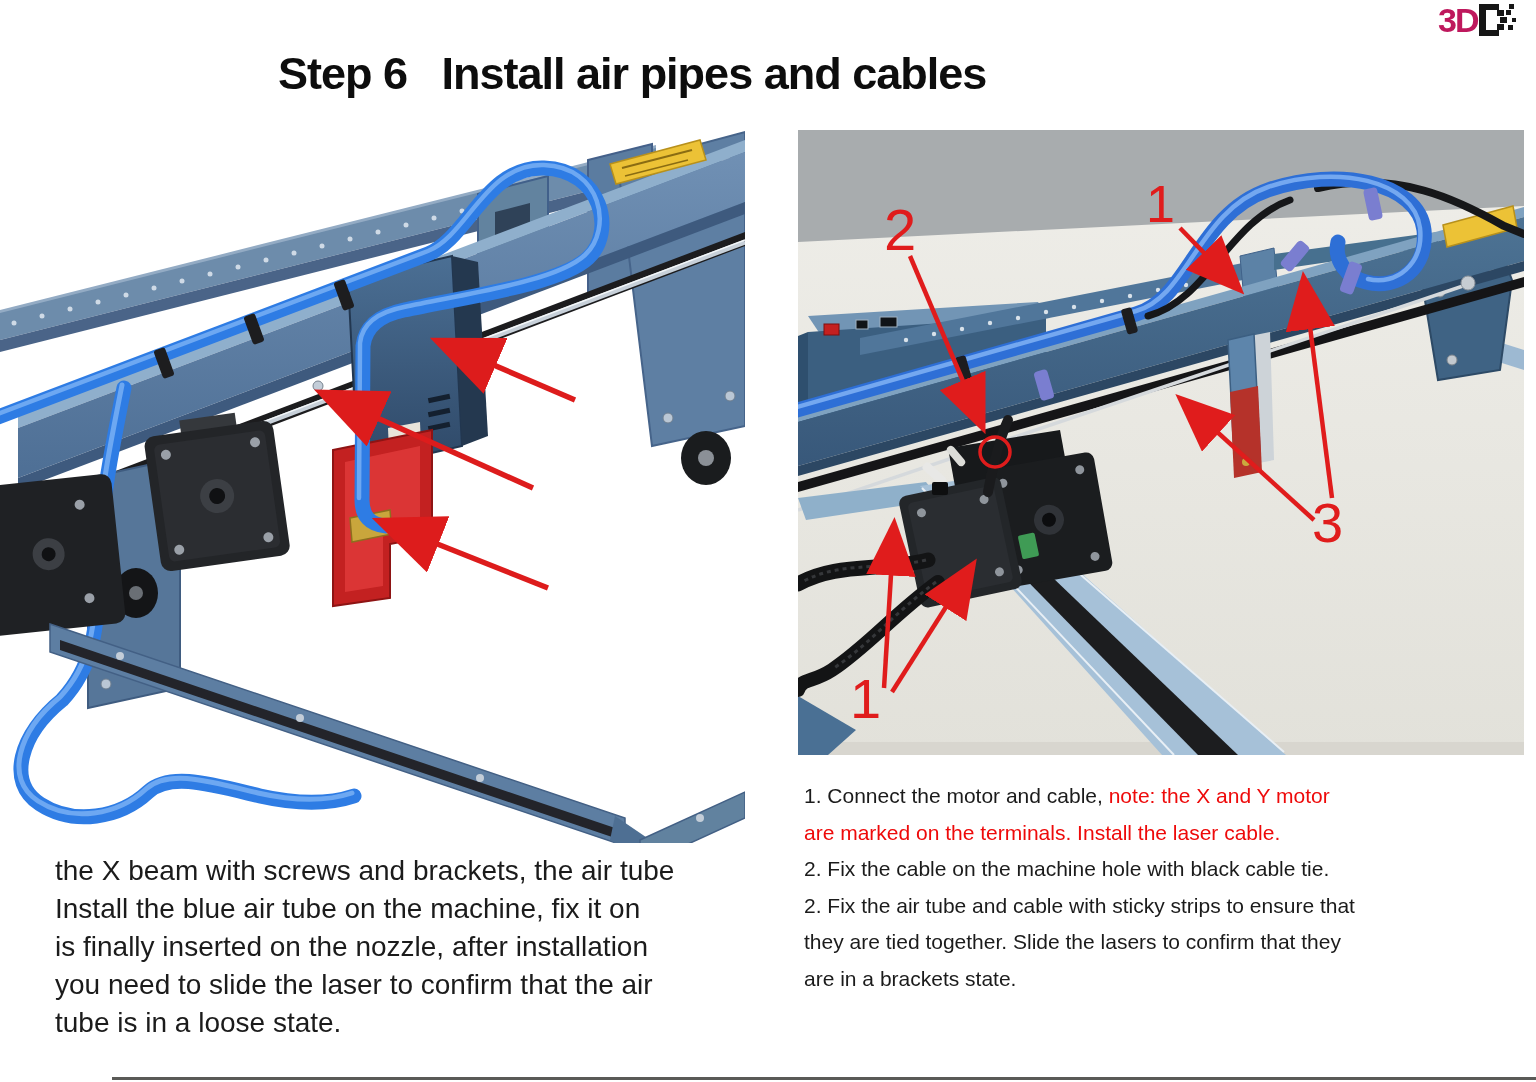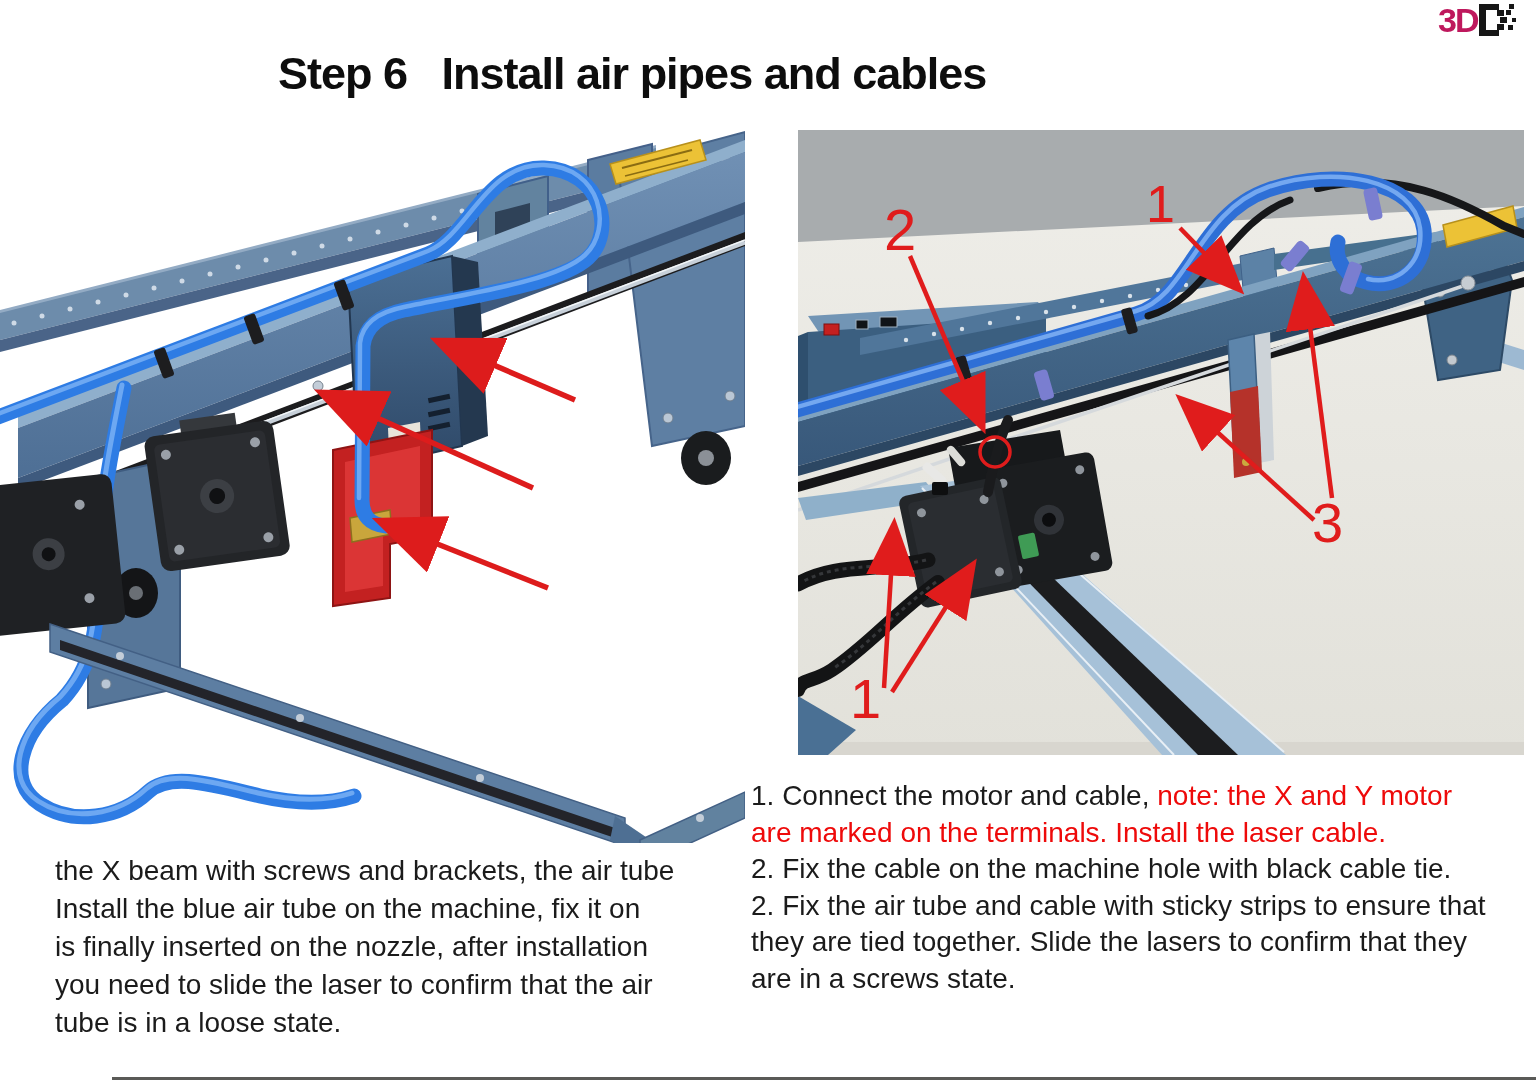--- a/index.html
+++ b/index.html
@@ -9,21 +9,21 @@
   }
   .abs{position:absolute;}
   #page-title{
     left:278px;top:48px;font-size:45px;font-weight:bold;color:#0d0d0d;
     letter-spacing:-1px;white-space:pre;
   }
   #logo{left:1438px;top:3px;display:flex;align-items:center;gap:1px;}
   #logo .logo-red{font-size:34px;font-weight:bold;color:#be185d;letter-spacing:-2px;line-height:1;}
   .caption{color:#1b1b1b;}
   #left-caption{left:55px;top:852px;font-size:28px;line-height:38px;}
-  #right-caption{left:751px;top:778px;font-size:28px;line-height:36.5px;}
+  #right-caption{left:804px;top:778px;font-size:21px;line-height:36.5px;}
   .red-note{color:#ee0a0a;}
   .cap-line{white-space:pre;}
   #bottom-rule{left:112px;top:1077px;width:1424px;height:3px;background:#5a5a57;}
   svg text{font-family:"Liberation Sans",sans-serif;}
 </style>
 </head>
 <body>
 
 <div id="logo" class="abs">
   <span class="logo-red">3D</span>
@@ -342,16 +342,16 @@
   <div class="cap-line">you need to slide the laser to confirm that the air</div>
   <div class="cap-line">tube is in a loose state.</div>
 </div>
 
 <div id="right-caption" class="abs caption">
   <div class="cap-line"><span>1. Connect the motor and cable, </span><span class="red-note">note: the X and Y motor</span></div>
   <div class="cap-line red-note">are marked on the terminals. Install the laser cable.</div>
   <div class="cap-line">2. Fix the cable on the machine hole with black cable tie.</div>
   <div class="cap-line">2. Fix the air tube and cable with sticky strips to ensure that</div>
   <div class="cap-line">they are tied together. Slide the lasers to confirm that they</div>
-  <div class="cap-line">are in a screws state.</div>
+  <div class="cap-line">are in a brackets state.</div>
 </div>
 
 <div id="bottom-rule" class="abs"></div>
 
 </body></html>

